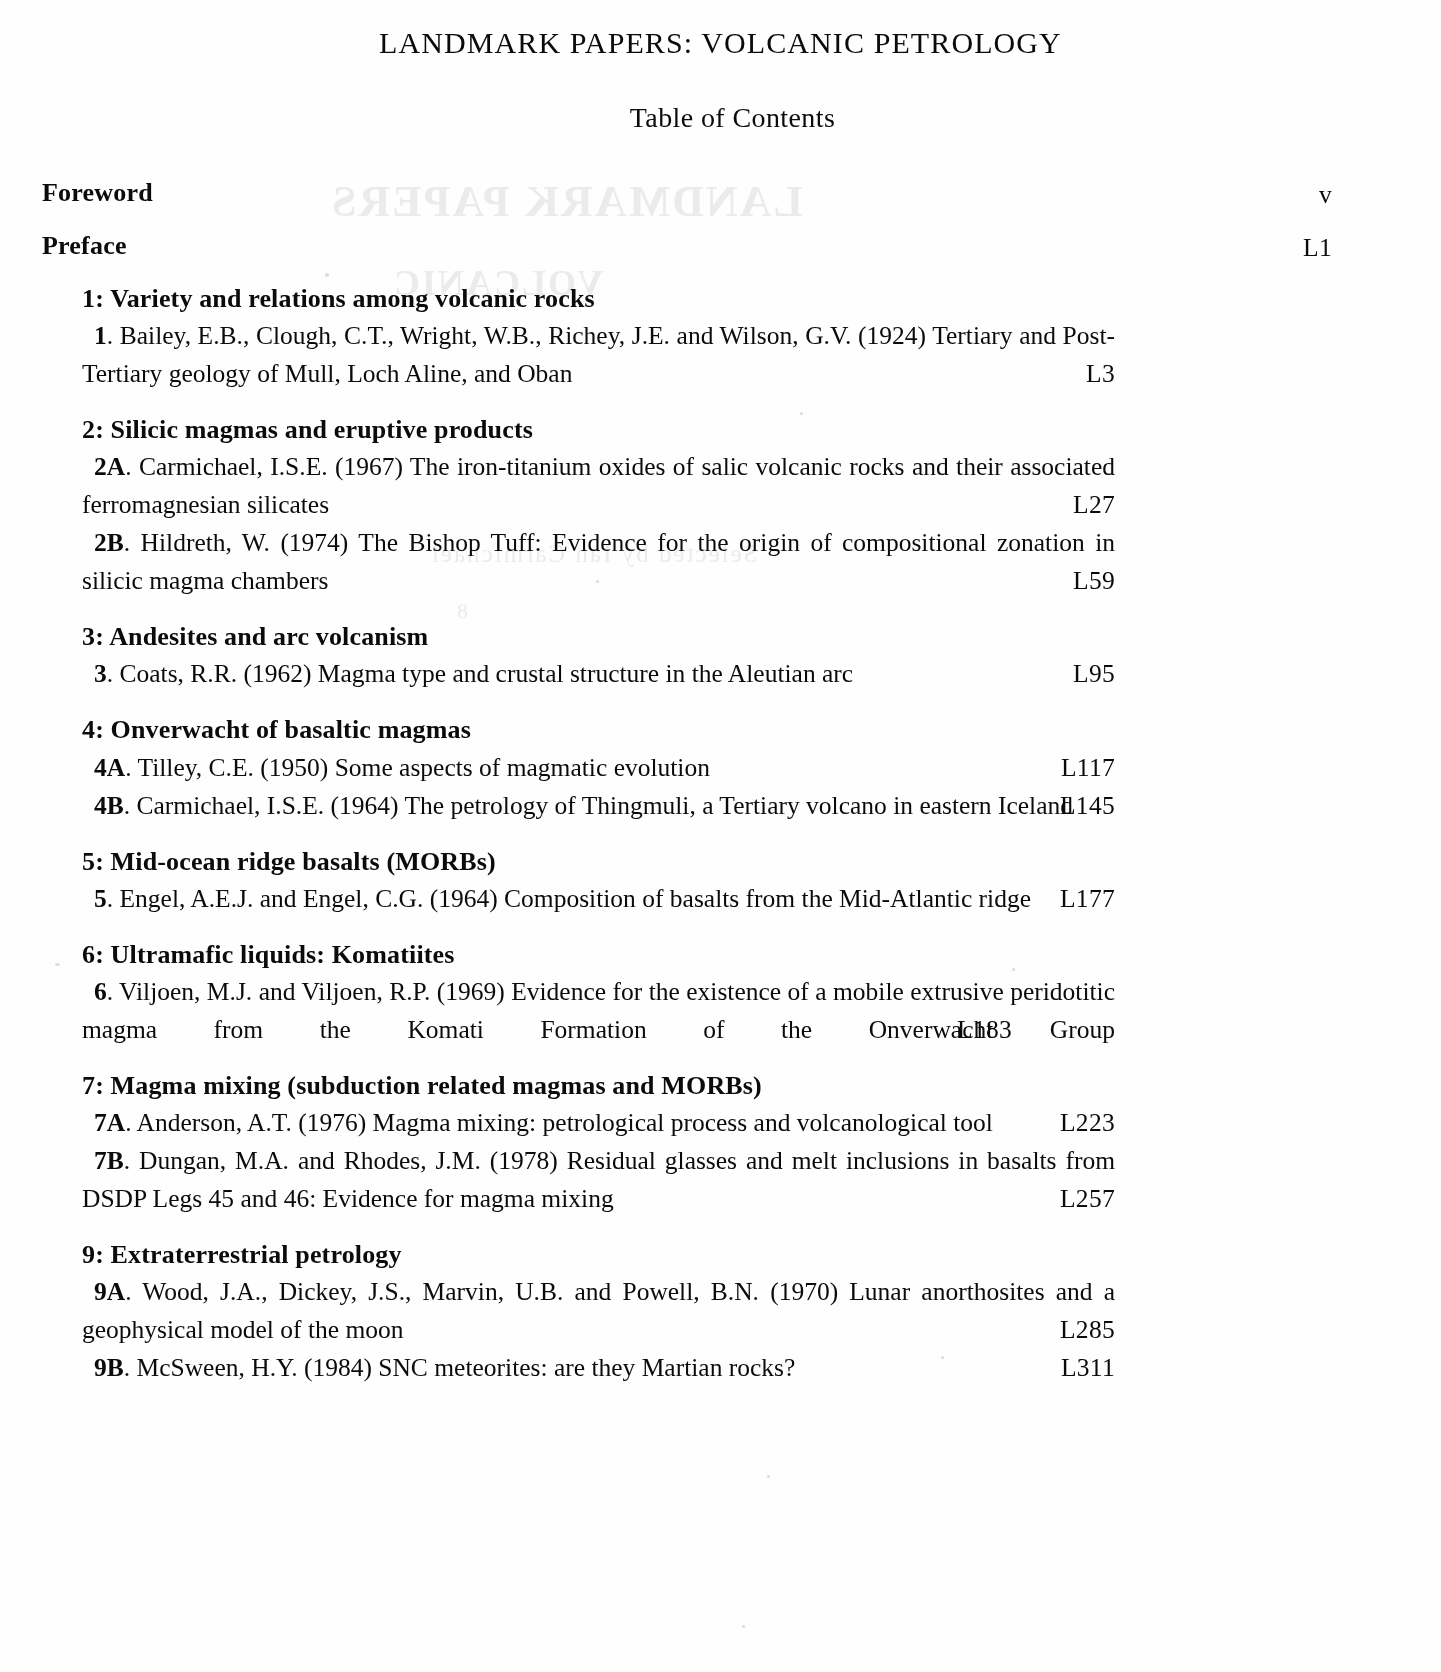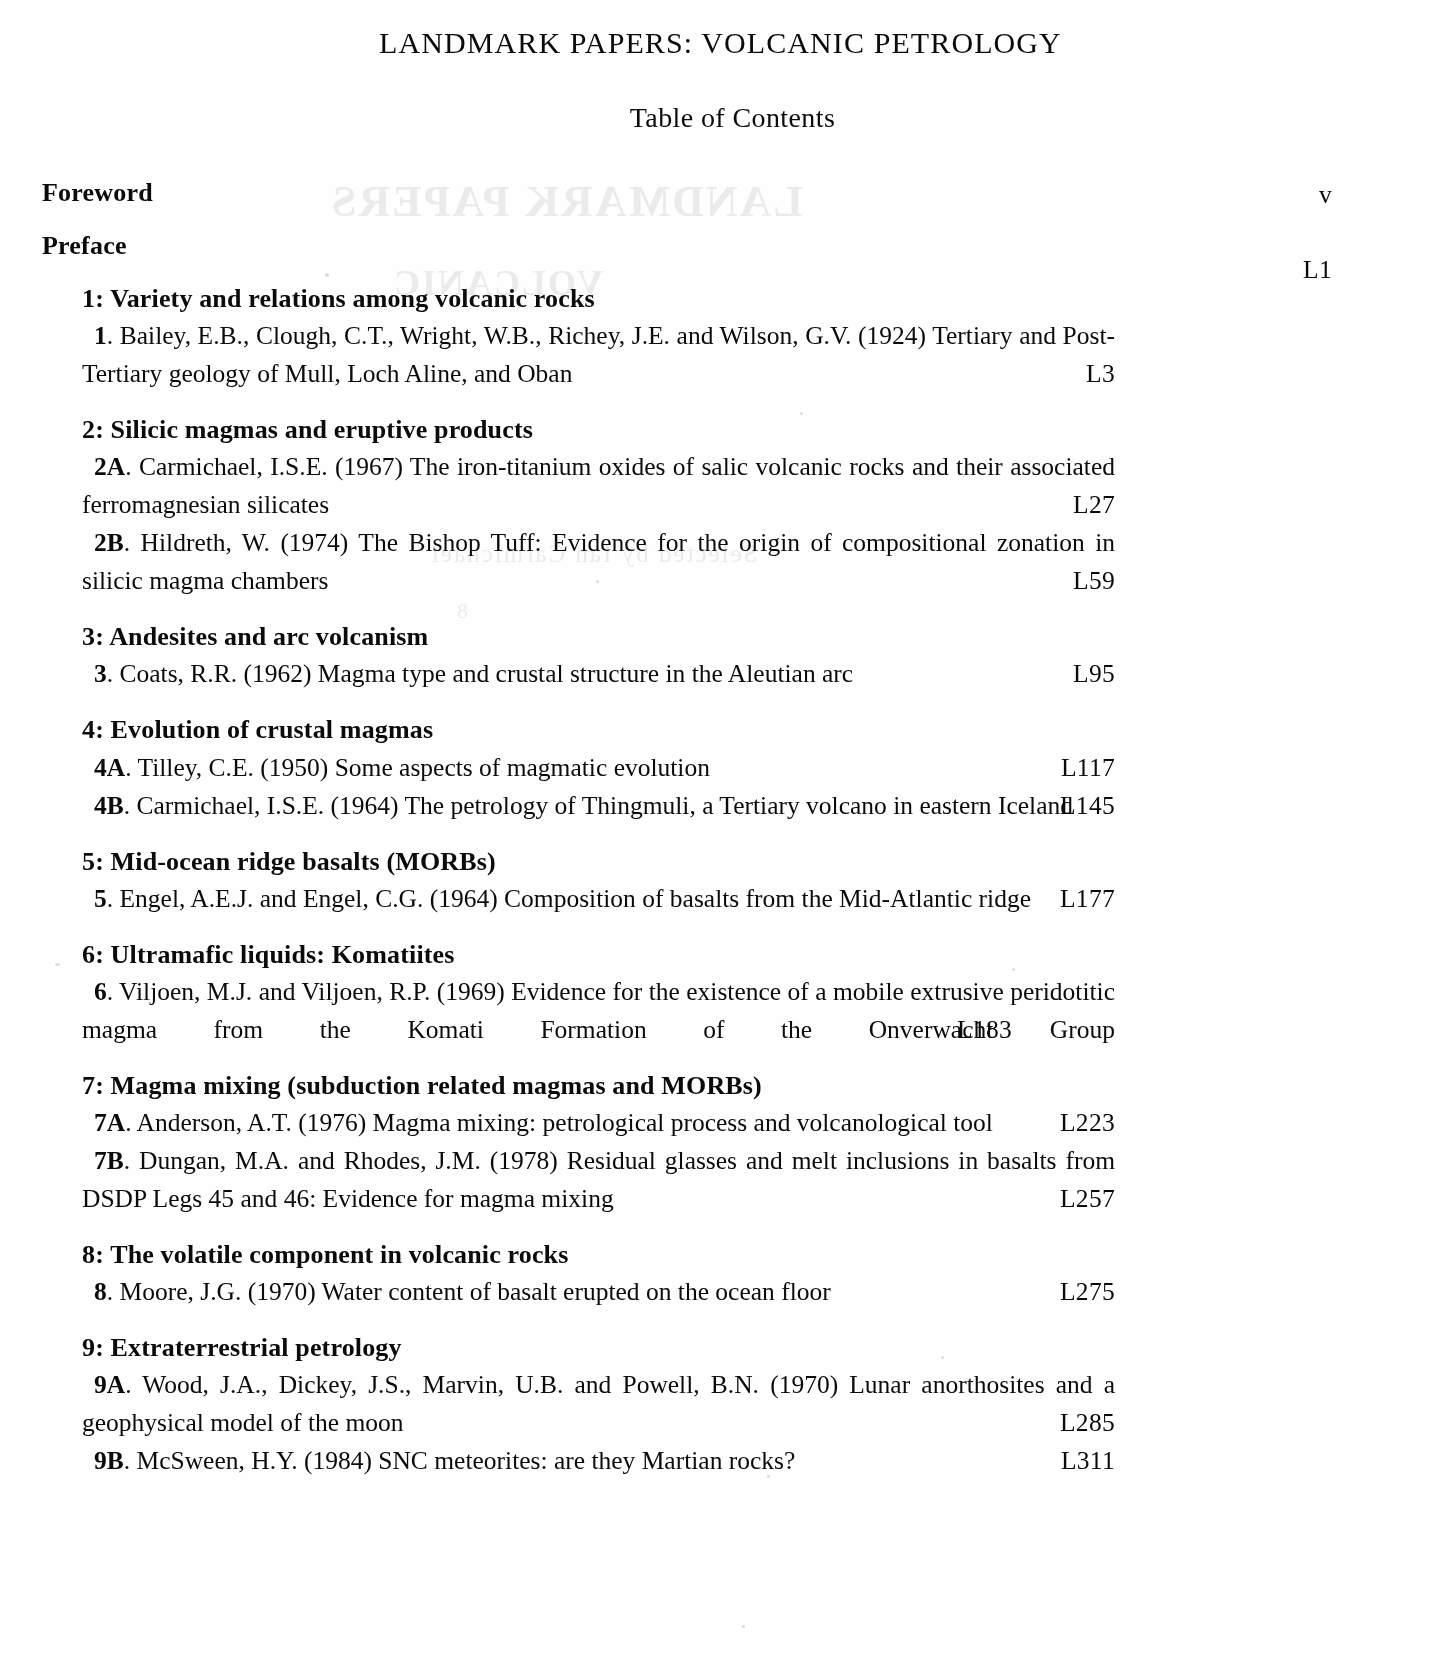--- a/index.html
+++ b/index.html
@@ -144,62 +144,57 @@
   <div class="showthrough st-2">VOLCANIC</div>
   <div class="showthrough st-3">Selected by Ian Carmichael</div>
   <div class="showthrough st-4">8</div>
 
   <div class="doc-title">LANDMARK PAPERS: VOLCANIC PETROLOGY</div>
   <div class="doc-subtitle">Table of Contents</div>
 
   <div class="toc">
     <div id="toc-body">
         <div class="front-row"><span class="front-label">Foreword</span><span class="page-num" style="top: 2px;">v</span></div>
-        <div class="front-row"><span class="front-label">Preface</span><span class="page-num" style="top: 2px; margin-top: 22px;">L1</span></div>
+        <div class="front-row"><span class="front-label">Preface</span><span class="page-num" style="top: 2px;">L1</span></div>
         <div class="section">
           <div class="section-heading">1: Variety and relations among volcanic rocks</div>
           <p class="entry" style="margin: 0px;"><span class="num">1</span><span>. Bailey, E.B., Clough, C.T., Wright, W.B., Richey, J.E. and Wilson, G.V. (1924) Tertiary and Post-Tertiary geology of Mull, Loch Aline, and Oban</span><span class="page-num" style="bottom: 0px;">L3</span></p>
           <div class="gap-after-section"></div>
         </div>
         <div class="section">
           <div class="section-heading">2: Silicic magmas and eruptive products</div>
           <p class="entry" style="margin: 0px;"><span class="num">2A</span><span>. Carmichael, I.S.E. (1967) The iron-titanium oxides of salic volcanic rocks and their associated ferromagnesian silicates</span><span class="page-num" style="bottom: 0px;">L27</span></p>
           <p class="entry" style="margin: 0px;"><span class="num">2B</span><span>. Hildreth, W. (1974) The Bishop Tuff: Evidence for the origin of compositional zonation in silicic magma chambers</span><span class="page-num" style="bottom: 0px;">L59</span></p>
           <div class="gap-after-section"></div>
         </div>
         <div class="section">
           <div class="section-heading">3: Andesites and arc volcanism</div>
           <p class="entry" style="margin: 0px;"><span class="num">3</span><span>. Coats, R.R. (1962) Magma type and crustal structure in the Aleutian arc</span><span class="page-num" style="bottom: 0px;">L95</span></p>
           <div class="gap-after-section"></div>
         </div>
         <div class="section">
-          <div class="section-heading">4: Evolution of crustal magmas</div>
+          <div class="section-heading">4: Onverwacht of basaltic magmas</div>
           <p class="entry" style="margin: 0px;"><span class="num">4A</span><span>. Tilley, C.E. (1950) Some aspects of magmatic evolution</span><span class="page-num" style="bottom: 0px;">L117</span></p>
           <p class="entry" style="margin: 0px;"><span class="num">4B</span><span>. Carmichael, I.S.E. (1964) The petrology of Thingmuli, a Tertiary volcano in eastern Iceland</span><span class="page-num" style="bottom: 0px;">L145</span></p>
           <div class="gap-after-section"></div>
         </div>
         <div class="section">
           <div class="section-heading">5: Mid-ocean ridge basalts (MORBs)</div>
           <p class="entry" style="margin: 0px;"><span class="num">5</span><span>. Engel, A.E.J. and Engel, C.G. (1964) Composition of basalts from the Mid-Atlantic ridge</span><span class="page-num" style="bottom: 0px;">L177</span></p>
           <div class="gap-after-section"></div>
         </div>
         <div class="section">
           <div class="section-heading">6: Ultramafic liquids: Komatiites</div>
           <p class="entry last-justified" style="margin: 0px;"><span class="num">6</span><span>. Viljoen, M.J. and Viljoen, R.P. (1969) Evidence for the existence of a mobile extrusive peridotitic magma from the Komati Formation of the Onverwacht Group</span><span class="page-num" style="bottom: 0px;">L183</span></p>
           <div class="gap-after-section"></div>
         </div>
         <div class="section">
           <div class="section-heading">7: Magma mixing (subduction related magmas and MORBs)</div>
           <p class="entry" style="margin: 0px;"><span class="num">7A</span><span>. Anderson, A.T. (1976) Magma mixing: petrological process and volcanological tool</span><span class="page-num" style="bottom: 0px;">L223</span></p>
           <p class="entry" style="margin: 0px;"><span class="num">7B</span><span>. Dungan, M.A. and Rhodes, J.M. (1978) Residual glasses and melt inclusions in basalts from DSDP Legs 45 and 46: Evidence for magma mixing</span><span class="page-num" style="bottom: 0px;">L257</span></p>
-          <div class="gap-after-section"></div>
-        </div>
-        <div class="section">
-          <div class="section-heading">8: The volatile component in volcanic rocks</div>
-          <p class="entry" style="margin: 0px;"><span class="num">8</span><span>. Moore, J.G. (1970) Water content of basalt erupted on the ocean floor</span><span class="page-num" style="bottom: 0px;">L275</span></p>
           <div class="gap-after-section"></div>
         </div>
         <div class="section">
           <div class="section-heading">9: Extraterrestrial petrology</div>
           <p class="entry" style="margin: 0px;"><span class="num">9A</span><span>. Wood, J.A., Dickey, J.S., Marvin, U.B. and Powell, B.N. (1970) Lunar anorthosites and a geophysical model of the moon</span><span class="page-num" style="bottom: 0px;">L285</span></p>
           <p class="entry" style="margin: 0px;"><span class="num">9B</span><span>. McSween, H.Y. (1984) SNC meteorites: are they Martian rocks?</span><span class="page-num" style="bottom: 0px;">L311</span></p>
           <div class="gap-after-section"></div>
         </div>
       </div>
   </div>

